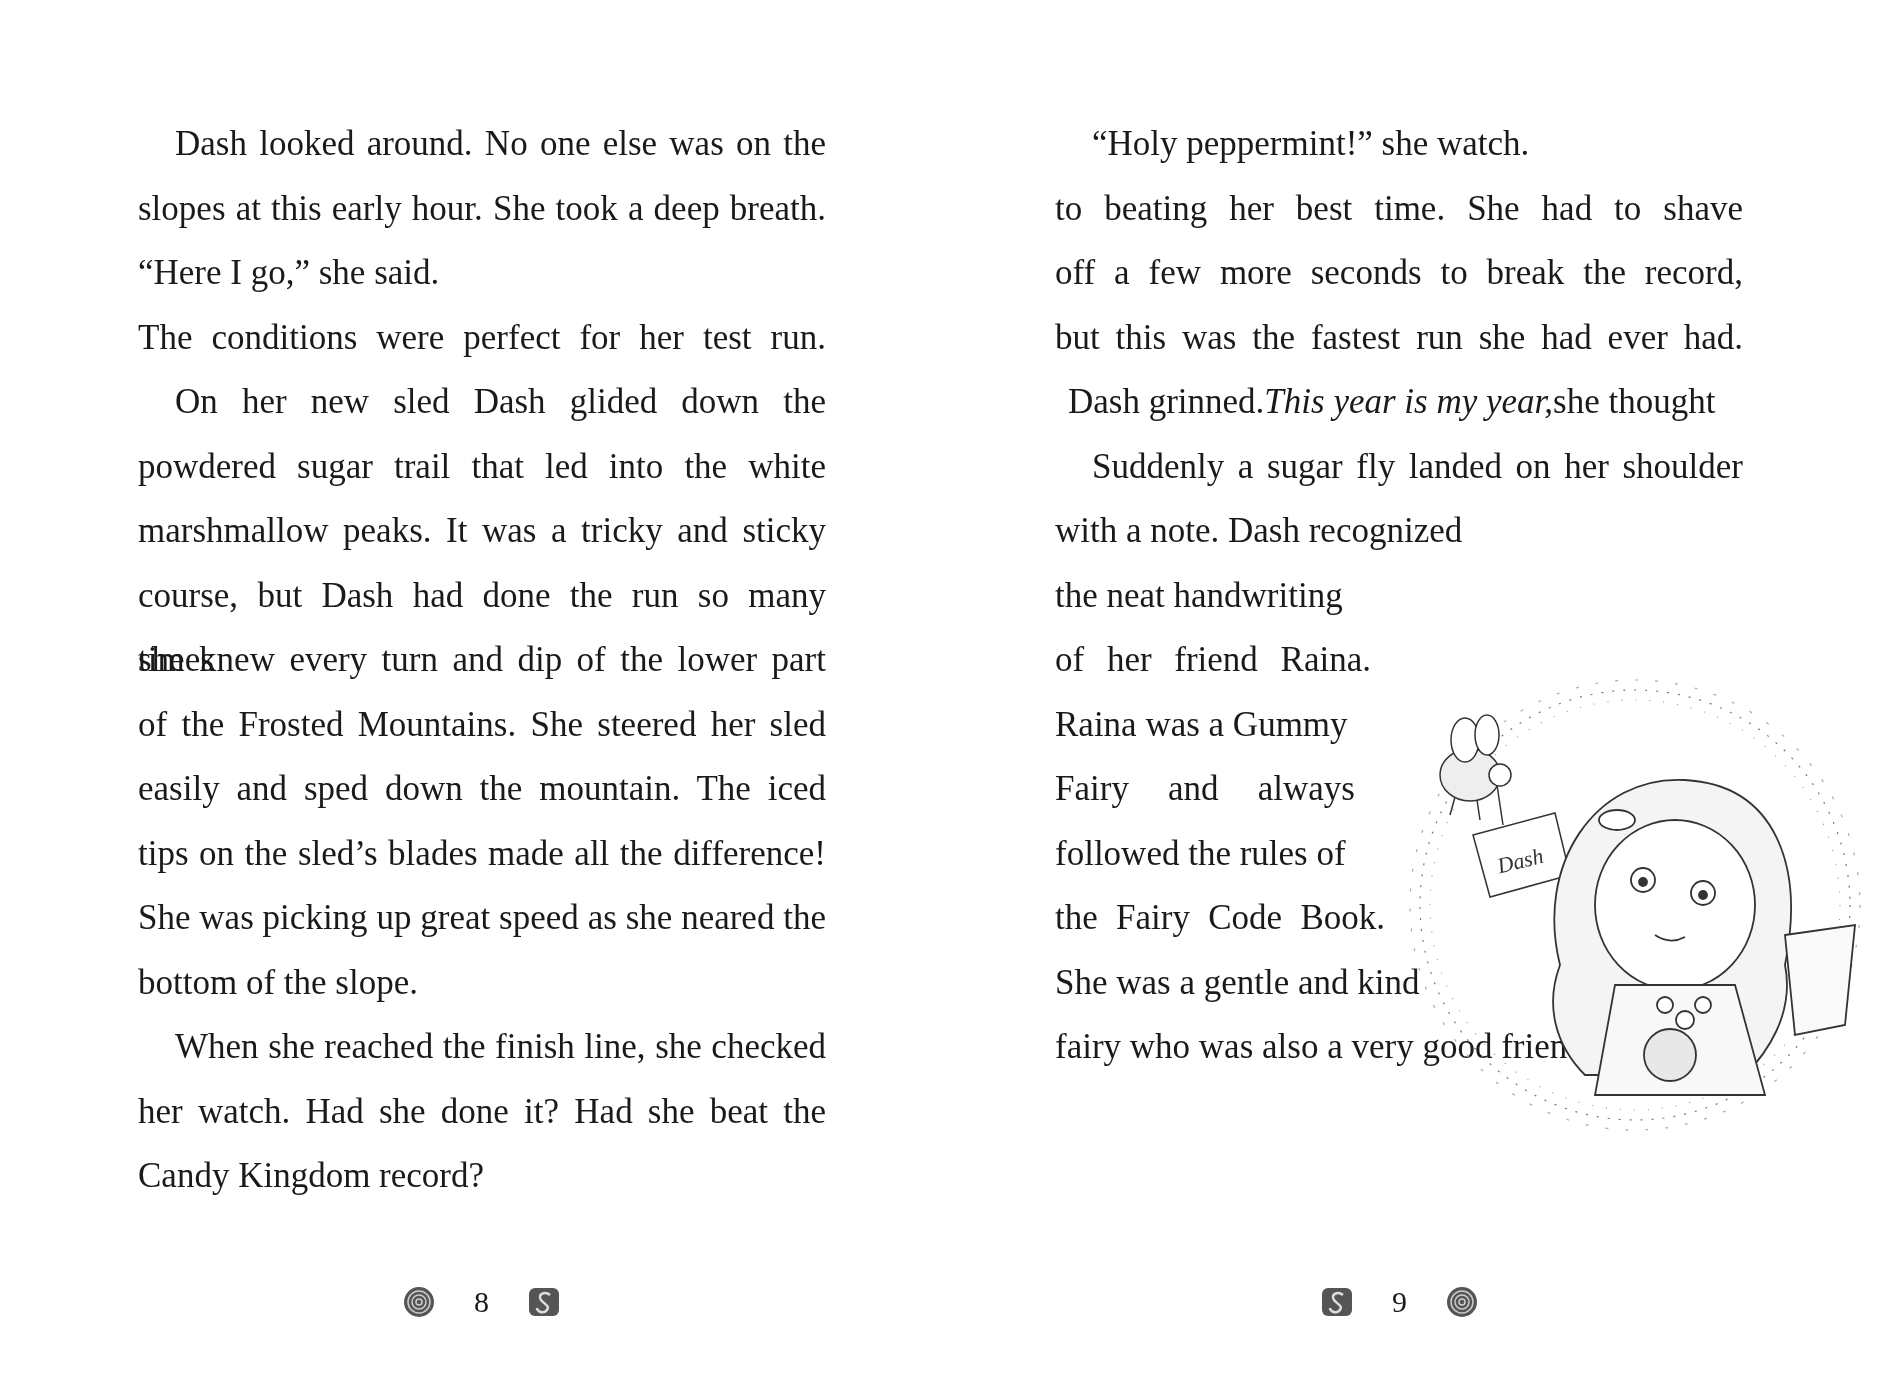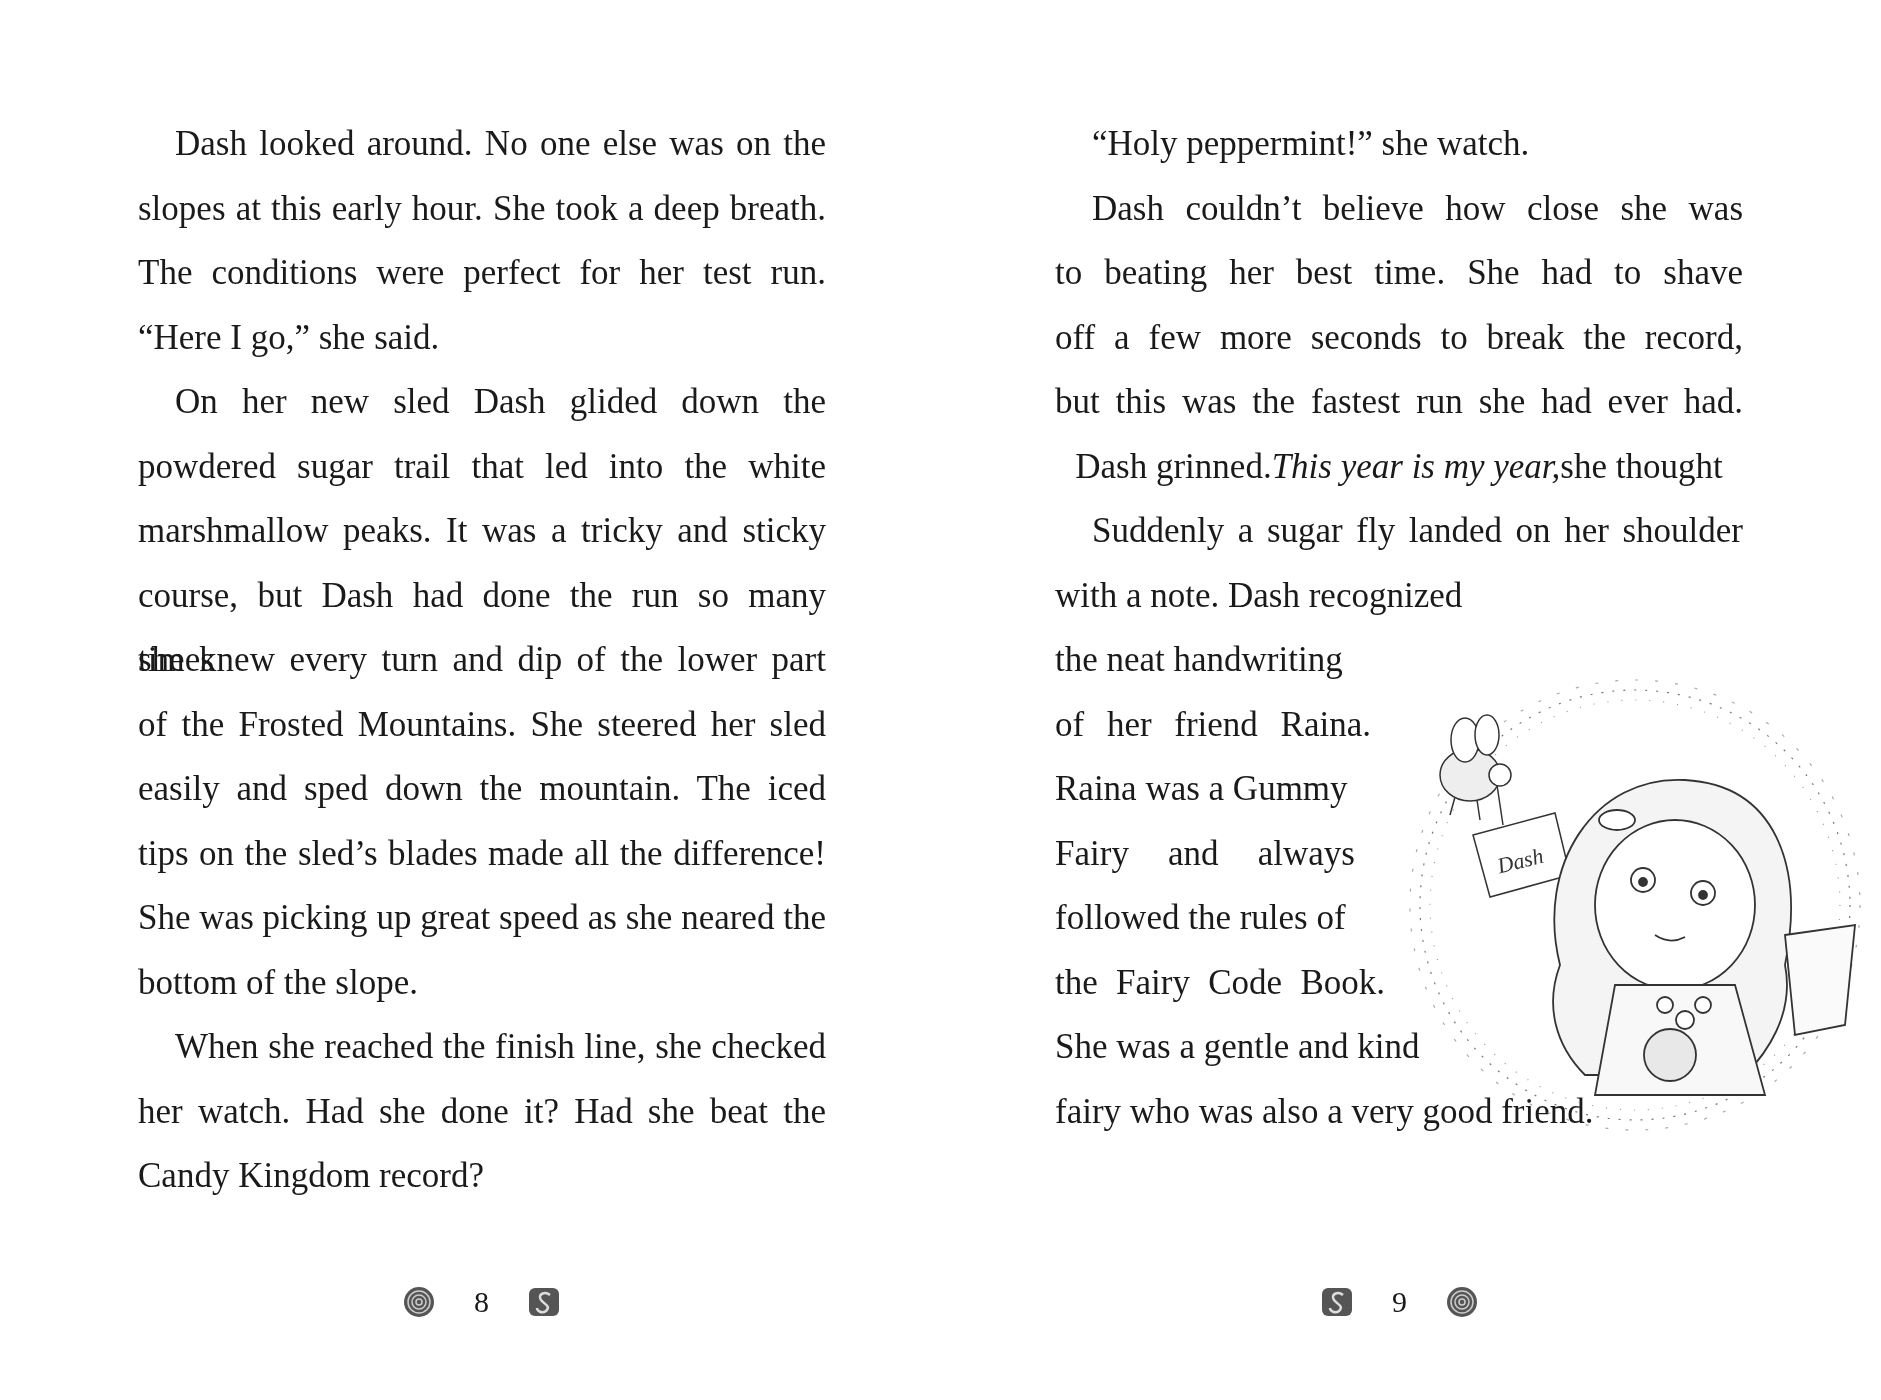--- a/index.html
+++ b/index.html
@@ -22,22 +22,22 @@
   .orn { width: 34px; height: 34px; display: inline-block; }
   .illus { position: absolute; left: 445px; top: 635px; width: 500px; height: 540px; }
 </style>
 </head>
 <body>
 
 <div class="page page-left">
   <div class="text-block">
     <span class="line just indent">Dash looked around. No one else was on the</span>
     <span class="line just">slopes at this early hour. She took a deep breath.</span>
+    <span class="line">“Here I go,” she said.</span>
     <span class="line just">The conditions were perfect for her test run.</span>
-    <span class="line">“Here I go,” she said.</span>
 
     <span class="line just indent">On her new sled Dash glided down the</span>
     <span class="line just">powdered sugar trail that led into the white</span>
     <span class="line just">marshmallow peaks. It was a tricky and sticky</span>
     <span class="line just">course, but Dash had done the run so many times</span>
     <span class="line just">she knew every turn and dip of the lower part</span>
     <span class="line just">of the Frosted Mountains. She steered her sled</span>
     <span class="line just">easily and sped down the mountain. The iced</span>
     <span class="line just">tips on the sled’s blades made all the difference!</span>
     <span class="line just">She was picking up great speed as she neared the</span>
@@ -60,25 +60,24 @@
       <rect x="2" y="3" width="30" height="28" rx="6" fill="#555"></rect>
       <path d="M23 10 C18 6, 10 9, 14 15 C18 20, 24 21, 19 26 C15 29, 10 26, 10 23" fill="none" stroke="#ddd" stroke-width="2.5"></path>
     </svg>
   </div>
 </div>
 
 <div class="page page-right">
   <div class="text-block">
     <span class="line indent">“Holy peppermint!” she watch.</span>
 
-    <span class="line just indent">Dash couldn’t believe how close she was</span>
     <span class="line just">to beating her best time. She had to shave</span>
     <span class="line just">off a few more seconds to break the record,</span>
     <span class="line just">but this was the fastest run she had ever had.</span>
-    <span class="line" style="display:flex;justify-content:center;">
+    <span class="line" style="display:flex;justify-content:flex-start;margin-left:13px;">
       <span>Dash grinned. </span>
       <em>This year is my year,</em>
       <span> she thought</span>
     </span>
 
     <span class="line just indent">Suddenly a sugar fly landed on her shoulder</span>
     <span class="line">with a note. Dash recognized</span>
     <span class="line narrow2">the neat handwriting</span>
     <span class="line just narrow2" style="width:316px">of her friend Raina.</span>
     <span class="line">Raina was a Gummy</span>

